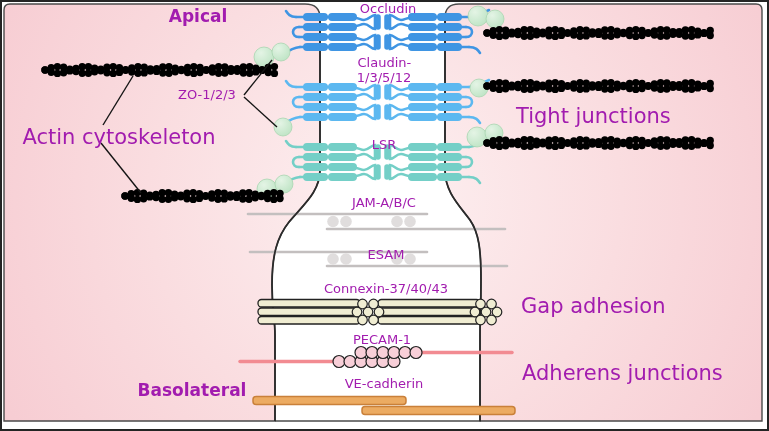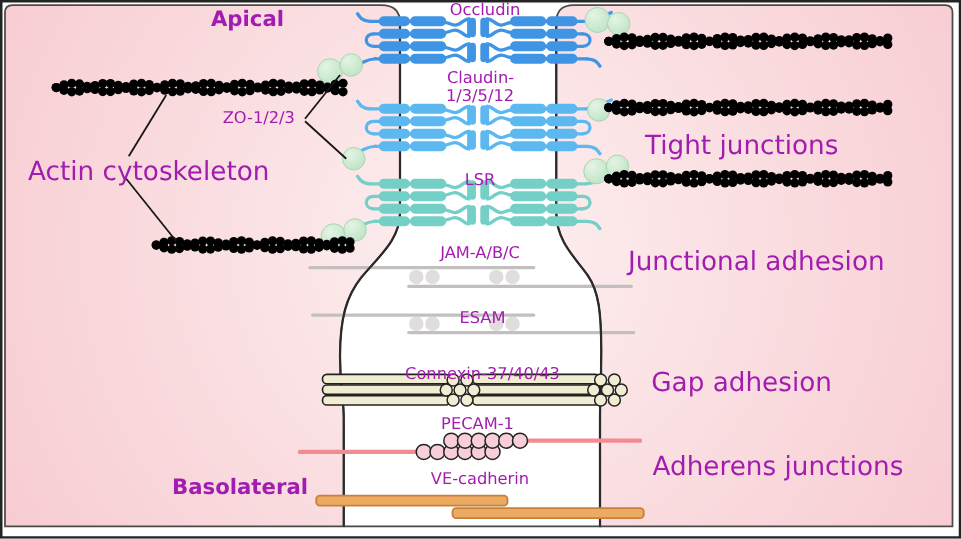--- a/index.html
+++ b/index.html
@@ -535,22 +535,22 @@
 <div class="lbl ctr" style="left:388px;top:1px">Occludin</div>
 <div class="lbl ctr two" style="left:384px;top:55px">
   <span>Claudin-</span><br>
   <span>1/3/5/12</span>
 </div>
 <div class="lbl ctr" style="left:207px;top:87px">ZO-1/2/3</div>
 <div class="lbl side ctr" style="left:119px;top:125px">Actin cytoskeleton</div>
 <div class="lbl ctr" style="left:384px;top:137px">LSR</div>
 <div class="lbl ctr" style="left:384px;top:195px">JAM-A/B/C</div>
 <div class="lbl ctr" style="left:386px;top:247px">ESAM</div>
-<div class="lbl ctr" style="left:386px;top:292px">Connexin-37/40/43</div>
+<div class="lbl ctr" style="left:386px;top:281px">Connexin-37/40/43</div>
 <div class="lbl ctr" style="left:382px;top:332px">PECAM-1</div>
 <div class="lbl ctr" style="left:384px;top:376px">VE-cadherin</div>
 
 <div class="lbl side" style="left:516px;top:104px">Tight junctions</div>
 <div class="lbl side ctr two" style="left:605px;top:202px">
-  <span>Junctional adhesion</span><br>
+  <br>
 </div>
 <div class="lbl side" style="left:521px;top:294px">Gap adhesion</div>
 <div class="lbl side" style="left:522px;top:361px">Adherens junctions</div>
 
 </body></html>

